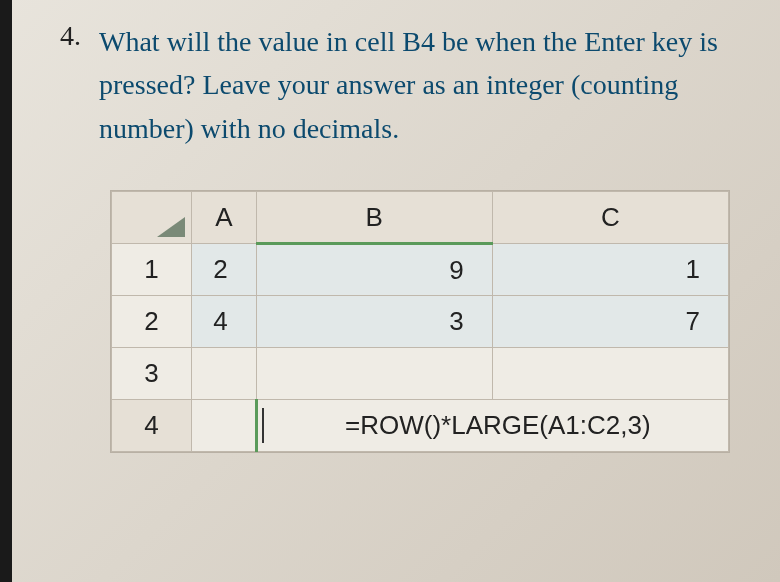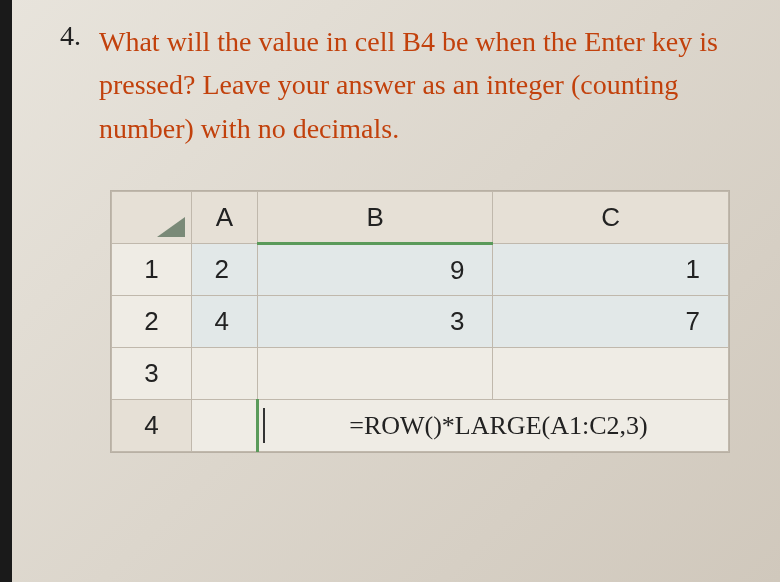--- a/index.html
+++ b/index.html
@@ -29,21 +29,21 @@
     margin-bottom: 40px;
   }
   .qnum {
     font-size: 28px;
     color: #222;
     flex-shrink: 0;
   }
   .qtext {
     font-size: 28px;
     line-height: 1.55;
-    color: #c2410c;
+    color: #0c4a6e;
   }
   .sheet {
     margin-left: 50px;
     margin-right: 10px;
     background: #eeeae2;
     border: 1px solid #b8b0a4;
   }
   .sheet table {
     width: 100%;
     border-collapse: collapse;
@@ -88,21 +88,21 @@
   }
   .formula-row td.rowhead {
     background: #e6e0d6;
   }
   .formula-cell {
     text-align: center;
     padding-left: 10px;
     font-size: 26px;
     border-left: 3px solid #5a9a5a !important;
     position: relative;
-    font-family: Liberation Serif, serif;
+    font-family: Liberation Sans, sans-serif;
   }
   .formula-cell::before {
     content: '';
     position: absolute;
     left: 4px;
     top: 8px;
     bottom: 8px;
     width: 2px;
     background: #333;
   }

